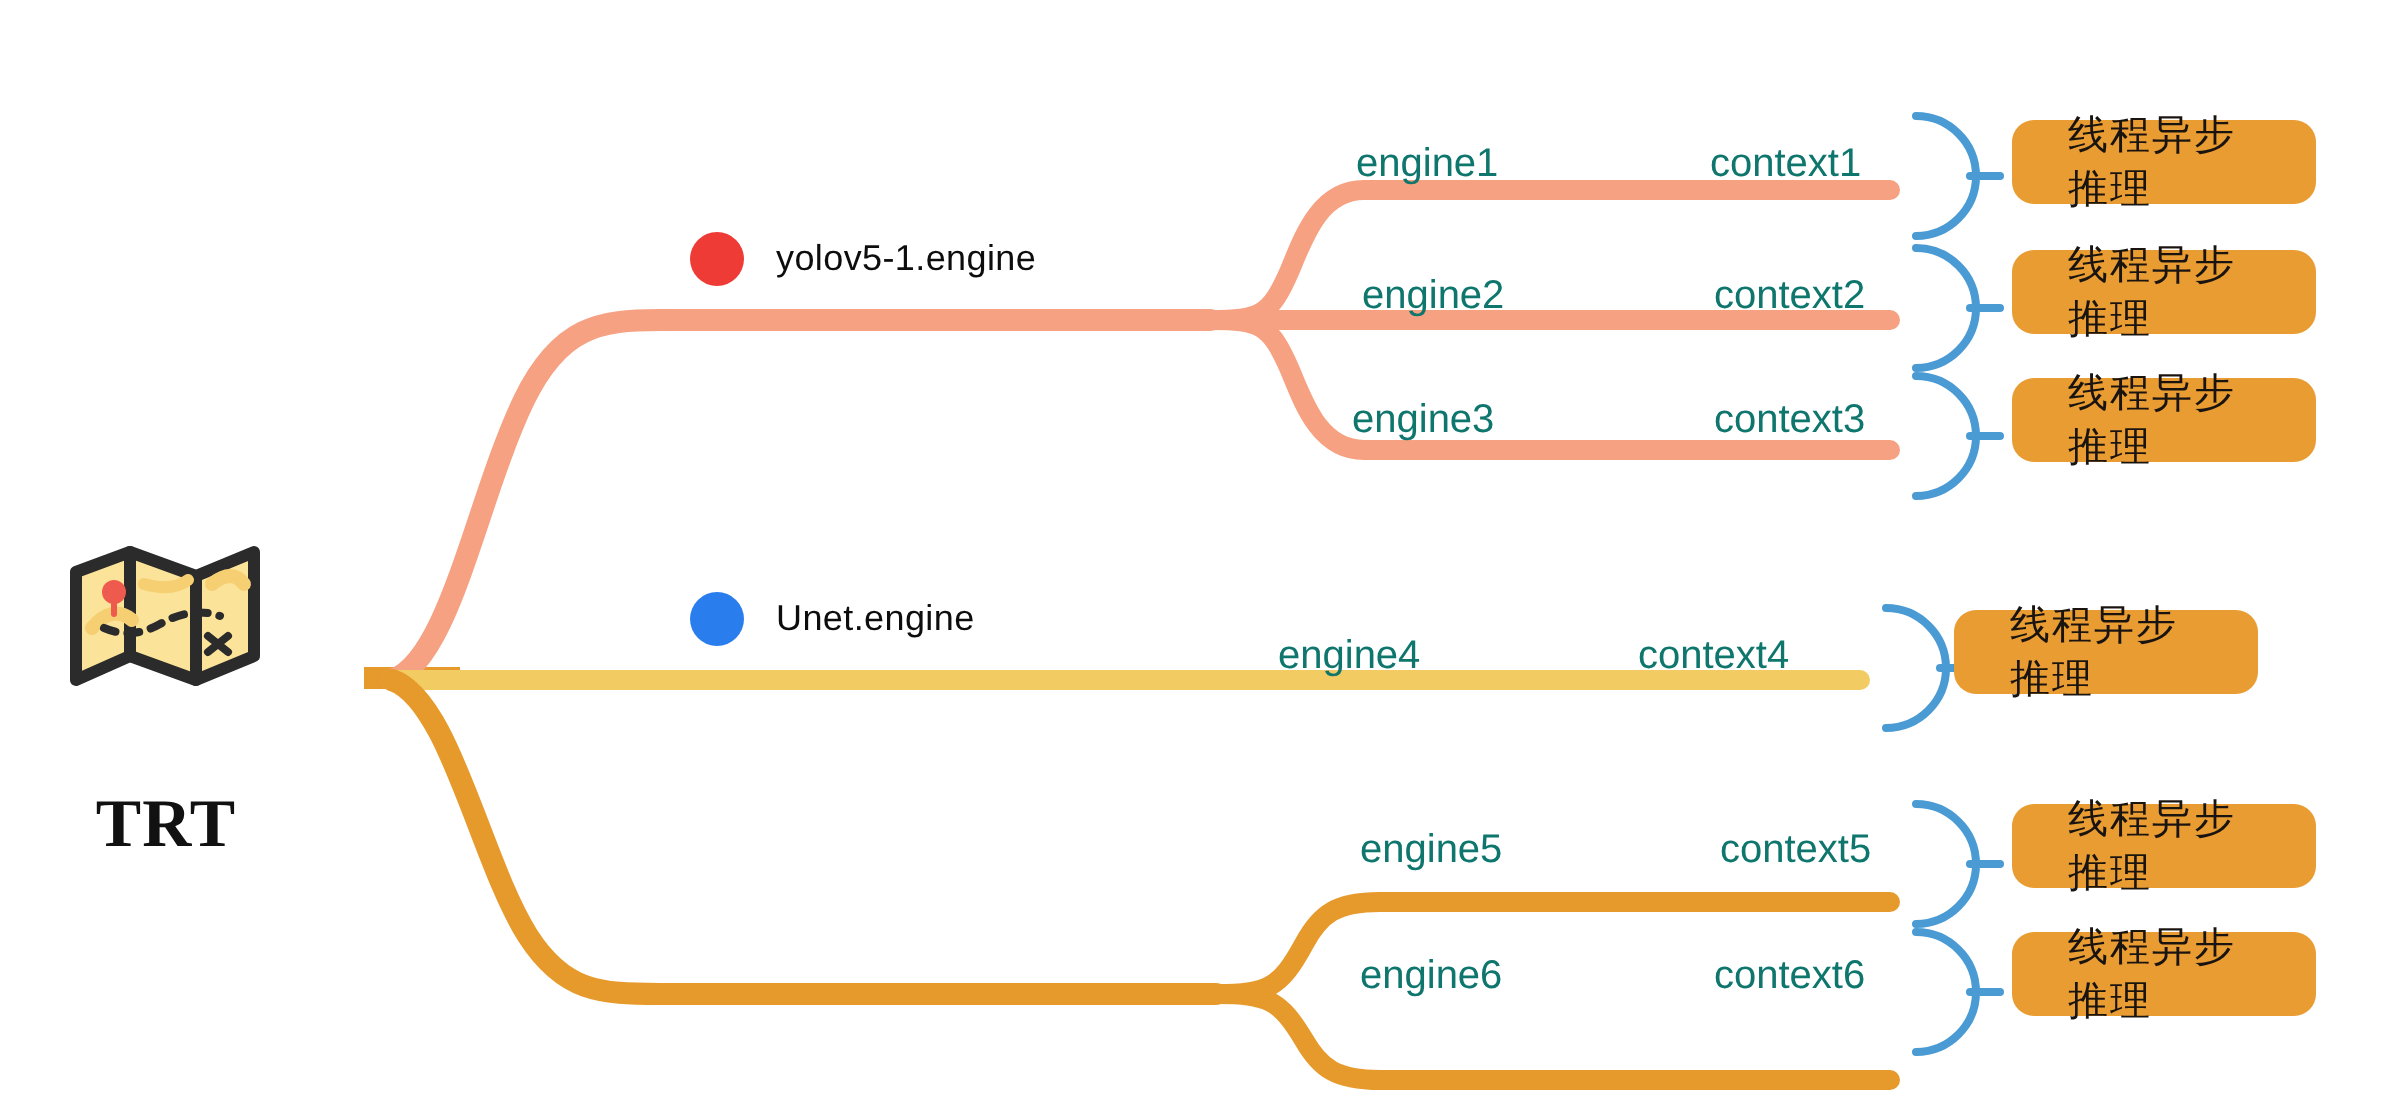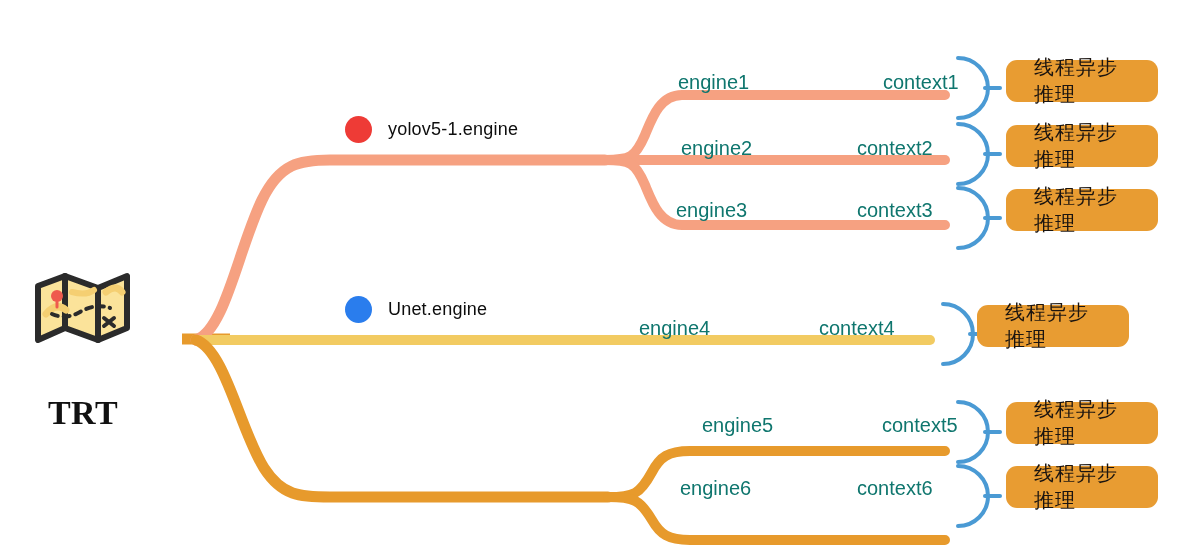--- a/index.html
+++ b/index.html
@@ -167,37 +167,37 @@
   </div>
 
   <div class="engine-title" style="left:345px; top:296px;">
     <span class="engine-dot" style="background:#2a7ded;"></span>
     <span class="engine-title-text">Unet.engine</span>
   </div>
 
 
   <div class="leaf-row" style="left:0; top:62px; width:960px;">
     <span class="leaf-engine" style="left:678px;">engine1</span>
-    <span class="leaf-context" style="left:855px;margin-left:28px;">context1</span>
+    <span class="leaf-context" style="left:855px;">context1</span>
   </div>
   <div class="leaf-row" style="left:0; top:128px; width:960px;">
     <span class="leaf-engine" style="left:681px;">engine2</span>
     <span class="leaf-context" style="left:857px;">context2</span>
   </div>
   <div class="leaf-row" style="left:0; top:190px; width:960px;">
     <span class="leaf-engine" style="left:676px;">engine3</span>
     <span class="leaf-context" style="left:857px;">context3</span>
   </div>
 
   <div class="leaf-row" style="left:0; top:308px; width:945px;">
     <span class="leaf-engine" style="left:639px;">engine4</span>
     <span class="leaf-context" style="left:819px;">context4</span>
   </div>
 
-  <div class="leaf-row" style="left:0; top:405px; width:960px;margin-left:22px;">
+  <div class="leaf-row" style="left:0; top:405px; width:960px;">
     <span class="leaf-engine" style="left:680px;">engine5</span>
     <span class="leaf-context" style="left:860px;">context5</span>
   </div>
   <div class="leaf-row" style="left:0; top:468px; width:960px;">
     <span class="leaf-engine" style="left:680px;">engine6</span>
     <span class="leaf-context" style="left:857px;">context6</span>
   </div>
 
   <div class="thread-box" style="left:1006px; top:60px; width:152px; height:42px;">线程异步推理</div>
   <div class="thread-box" style="left:1006px; top:125px; width:152px; height:42px;">线程异步推理</div>

